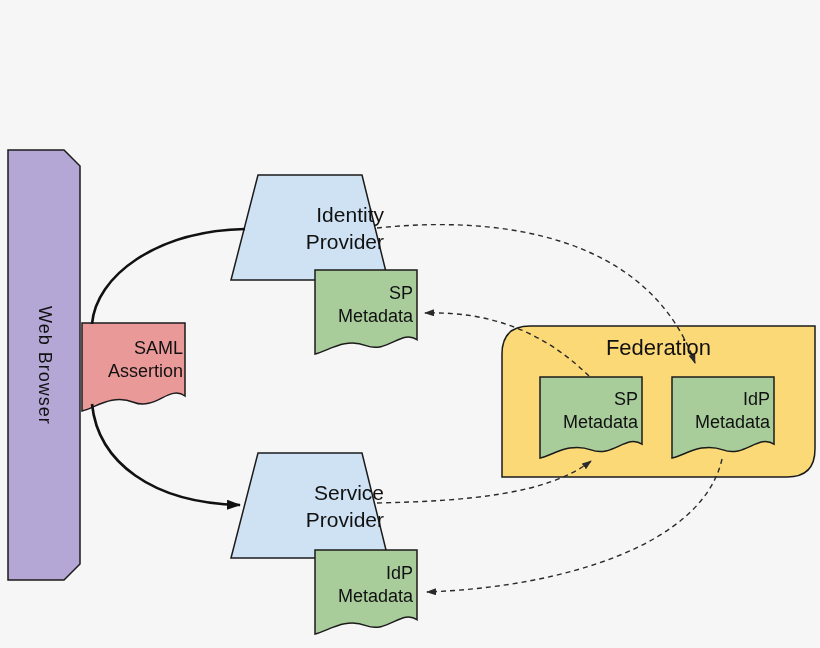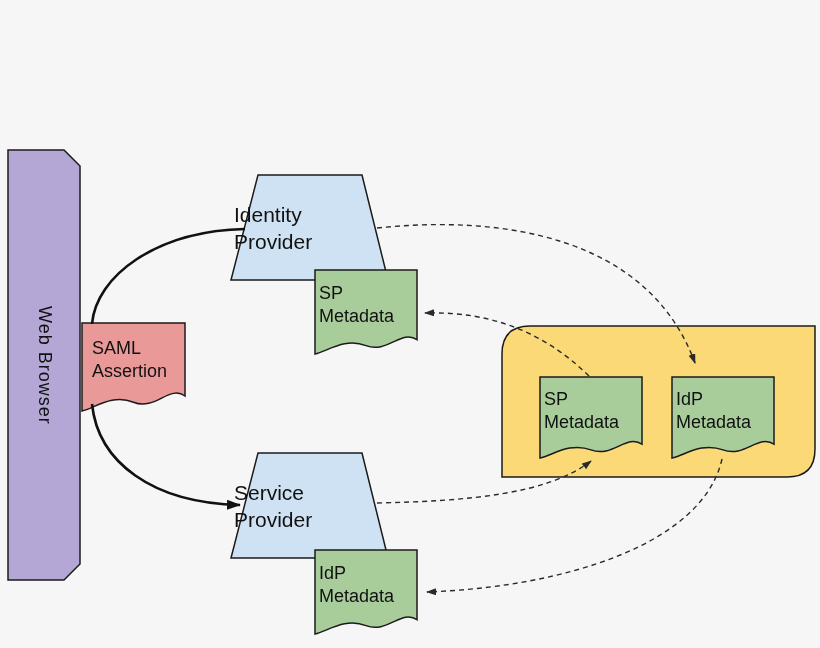--- a/index.html
+++ b/index.html
@@ -3,21 +3,21 @@
 <meta charset="utf-8">
 <style>
   html,body{margin:0;padding:0;}
   body{font-family:"Liberation Sans",sans-serif;}
   #canvas{position:relative;width:820px;height:648px;background:#f6f6f6;overflow:hidden;}
   #diagram-svg{position:absolute;left:0;top:0;}
   #diagram-svg .shape{stroke:#1b1b1b;stroke-width:1.5;}
   #diagram-svg .edge-solid{fill:none;stroke:#111111;stroke-width:2.6;}
   #diagram-svg .edge-dash{fill:none;stroke:#2a2a2a;stroke-width:1.4;stroke-dasharray:5 4;}
   .label{position:absolute;display:flex;align-items:center;justify-content:center;
-         text-align:left;color:#111;line-height:23px;font-size:18px;}
+         text-align:right;color:#111;line-height:23px;font-size:18px;}
   .title-wrap{position:absolute;left:0;top:33px;width:802px;text-align:center;
               font-weight:700;font-size:34px;line-height:45px;color:#000;}
   .node-label{font-size:21px;line-height:27px;}
   .fed-label{font-size:22px;line-height:26px;}
   .vertical-text{writing-mode:vertical-rl;text-orientation:sideways;letter-spacing:1px;}
 </style>
 </head>
 <body>
 
 <div id="canvas" style="background: rgb(246, 246, 246);">
@@ -55,24 +55,25 @@
     <path class="edge-dash" d="M722,459 C703,544 565,587 427,592" marker-end="url(#arrow-dash)"></path>
   </svg>
 
 
   <div class="label vertical-text" style="left:8px;top:150px;width:72px;height:430px;">Web Browser</div>
 
   <div class="label node-label" style="left:234px;top:178px;width:150px;height:100px;">Identity Provider</div>
 
   <div class="label node-label" style="left:234px;top:456px;width:150px;height:100px;">Service Provider</div>
 
-  <div class="label" style="left:84px;top:326px;width:99px;height:68px;margin-left:8px;">SAML Assertion</div>
+  <div class="label" style="left:84px;top:326px;width:99px;height:68px;">SAML Assertion</div>
 
   <div class="label" style="left:319px;top:273px;width:94px;height:64px;">SP Metadata</div>
 
   <div class="label" style="left:319px;top:553px;width:94px;height:64px;">IdP Metadata</div>
 
+  <div class="label fed-label" style="left:502px;top:331px;width:313px;height:34px;">Federation</div>
 
   <div class="label" style="left:544px;top:380px;width:94px;height:62px;">SP Metadata</div>
 
   <div class="label" style="left:676px;top:380px;width:94px;height:62px;">IdP Metadata</div>
 
 </div>
 
 </body></html>

